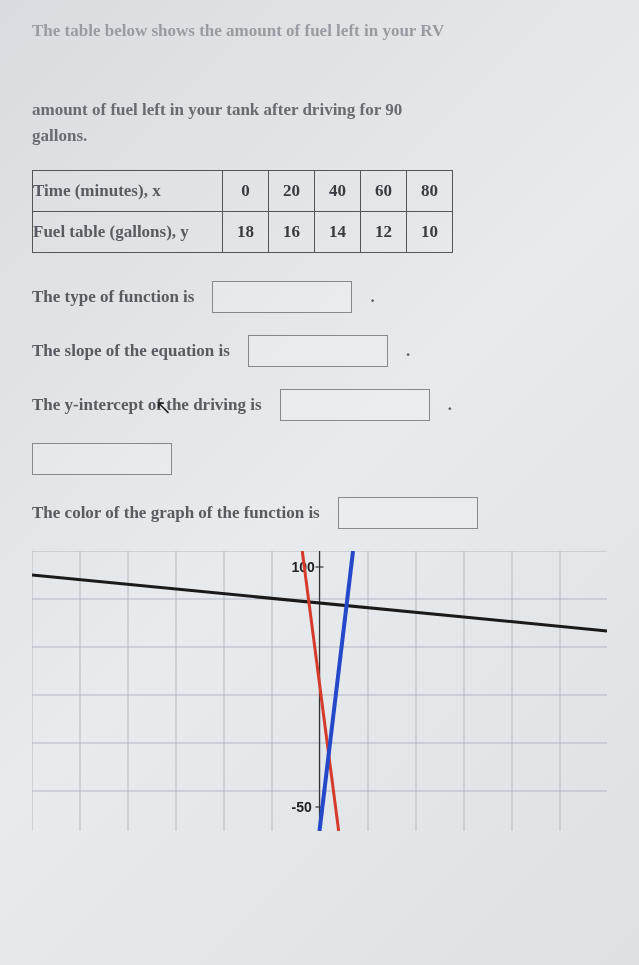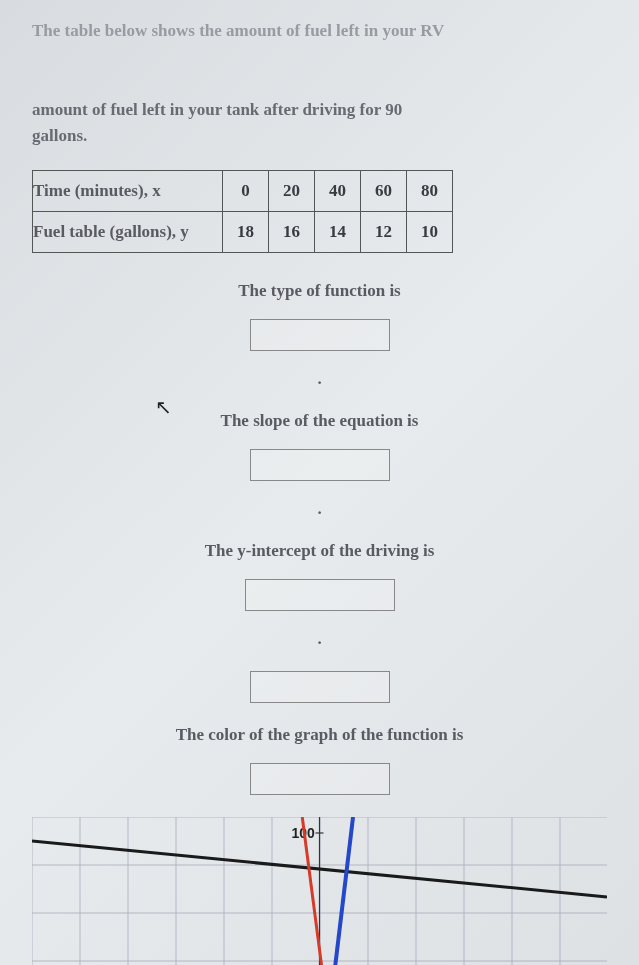--- a/index.html
+++ b/index.html
@@ -41,21 +41,20 @@
     }
     .prompt-line {
       font-size: 17px;
       font-weight: 600;
       color: #5a5a62;
       margin: 22px 0;
       display: flex;
       align-items: center;
       flex-wrap: wrap;
       gap: 18px;
-      flex-direction: column;
     }
     .answer-box {
       display: inline-block;
       border: 1.5px solid #888;
       background: rgba(255,255,255,0.15);
       height: 32px;
       min-width: 150px;
       vertical-align: middle;
     }
     .answer-box.sm { min-width: 140px; }

